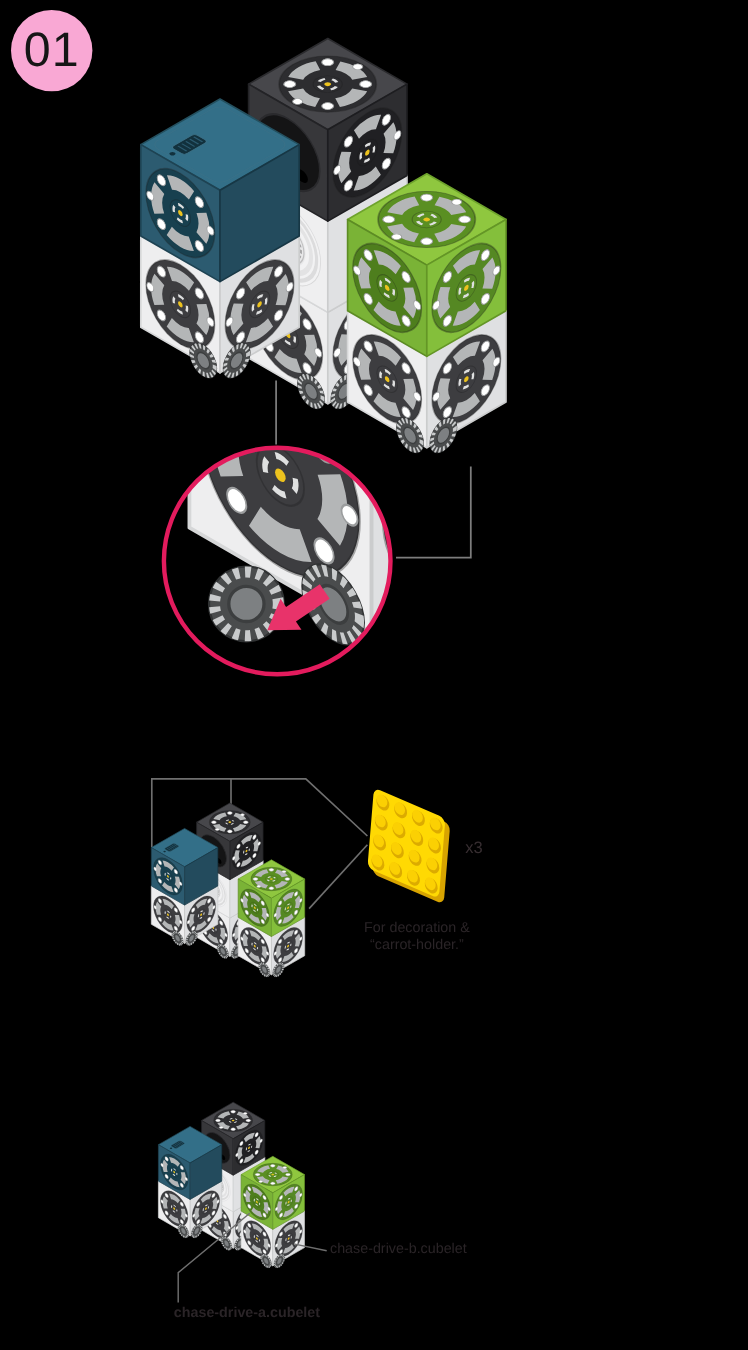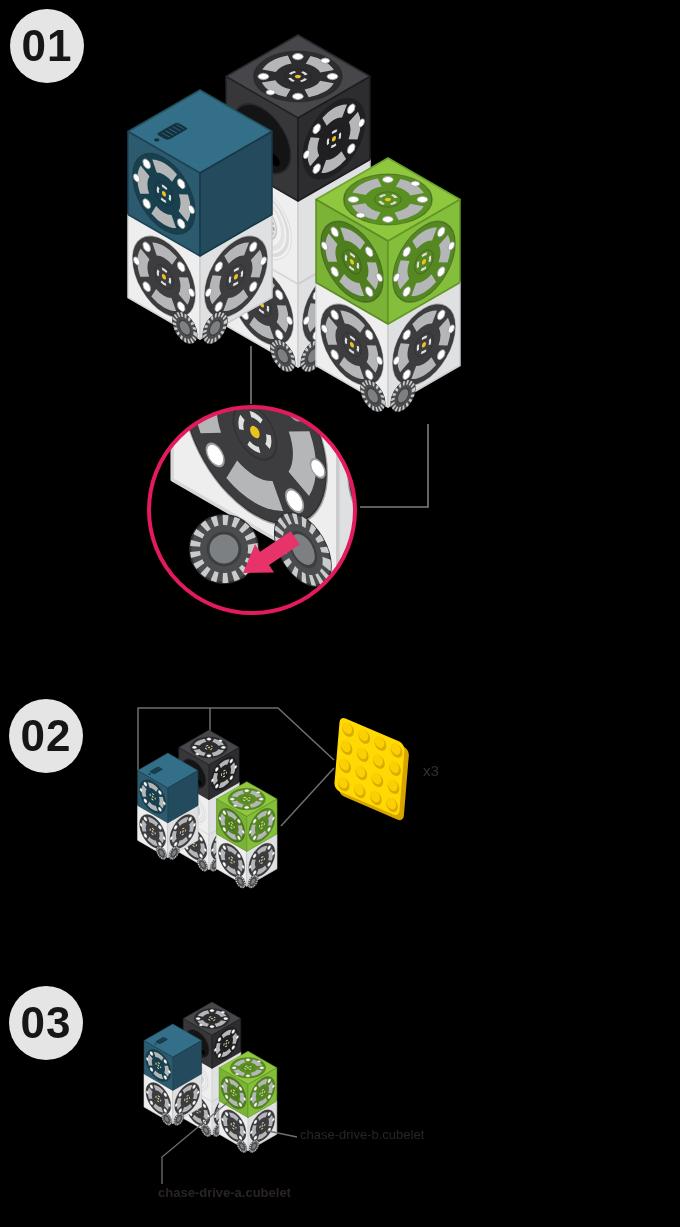--- a/index.html
+++ b/index.html
@@ -1,21 +1,21 @@
 <!DOCTYPE html>
 <html><head>
 <meta charset="utf-8">
 <style>
   html,body{margin:0;padding:0;background:#000;}
   #canvas{position:relative;width:680px;height:1227px;background:#000;overflow:hidden;
           font-family:"Liberation Sans",sans-serif;}
   #art{position:absolute;left:0;top:0;}
-  .badge{position:absolute;width:74px;height:74px;border-radius:50%;background:#e5e5e5;
+  .badge{position:absolute;width:74px;height:74px;border-radius:50%;background:#f9a8d4;
          color:#161616;display:flex;align-items:center;justify-content:center;
-         font-size:44px;font-weight:700;letter-spacing:1px;}
+         font-size:44px;font-weight:400;letter-spacing:1px;}
   .badge-01{left:10px;top:9px;}
   .badge-02{left:9px;top:699px;}
   .badge-03{left:9px;top:986px;}
   .caption{position:absolute;left:298px;top:835px;width:162px;text-align:center;
            font-size:13px;line-height:15.5px;color:#2a2427;}
   .multiplier{position:absolute;left:423px;top:762px;font-size:15px;color:#372e31;text-align:right;}
   .lbl{position:absolute;font-size:13px;color:#2a2427;white-space:nowrap;}
   .lbl-b{left:300px;top:1127px;text-align:right;}
   .lbl-a{left:158px;top:1185px;font-weight:bold;}
 </style>
@@ -260,21 +260,23 @@
   <g>
     <use href="#cluster" transform="translate(92.8,988) scale(0.40)"></use>
     <g stroke="#6f6f6f" stroke-width="1.3" fill="none">
       <polyline points="227,1103 162,1157 162,1184"></polyline>
       <line x1="268" y1="1131" x2="297" y2="1137"></line>
     </g>
   </g>
 </svg>
 
 <div class="badge badge-01">01</div>
-<div class="badge badge-02">02</div>
-<div class="badge badge-03">03</div>
 
 <div class="multiplier">x3</div>
+<div class="caption">
+  <div>For decoration &amp;</div>
+  <div>“carrot-holder.”</div>
+</div>
 
 <div class="lbl lbl-b">chase-drive-b.cubelet</div>
 <div class="lbl lbl-a">chase-drive-a.cubelet</div>
 
 </div>
 
 </body></html>

